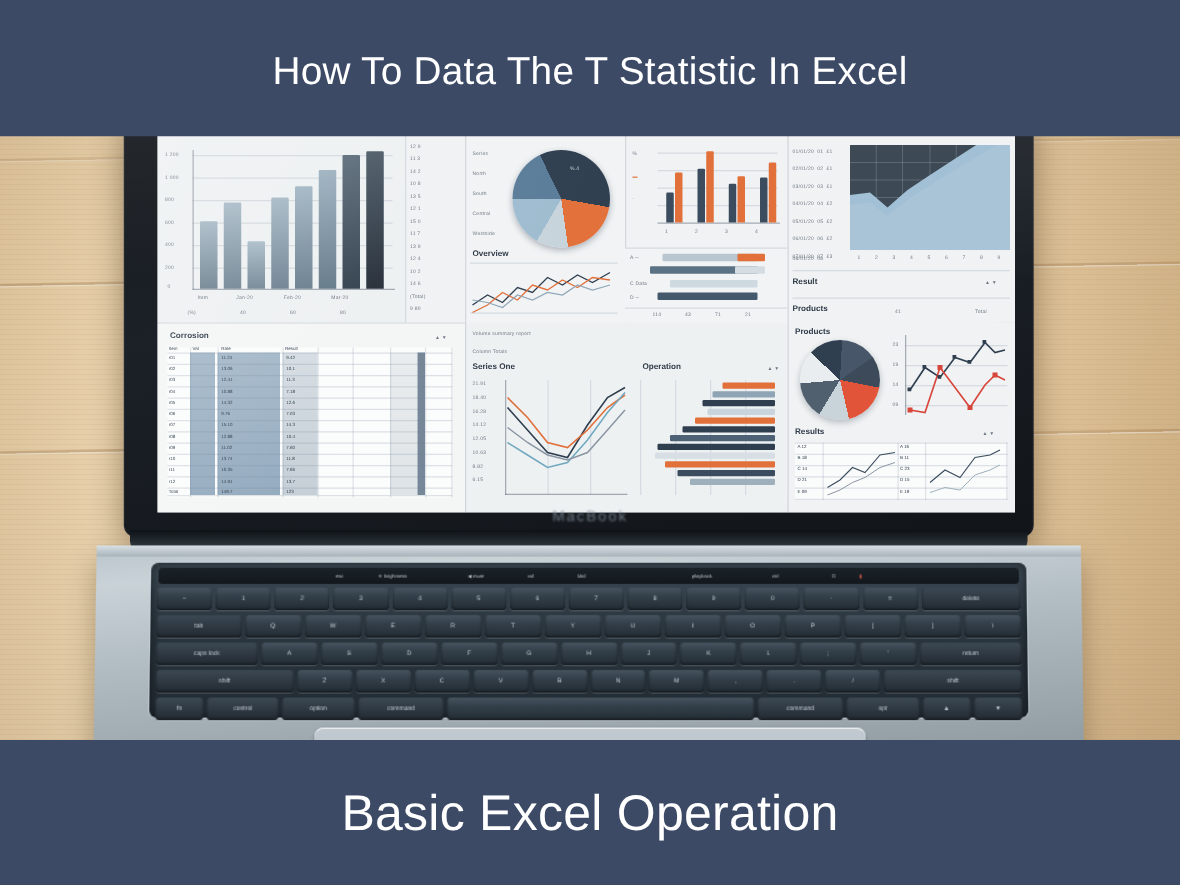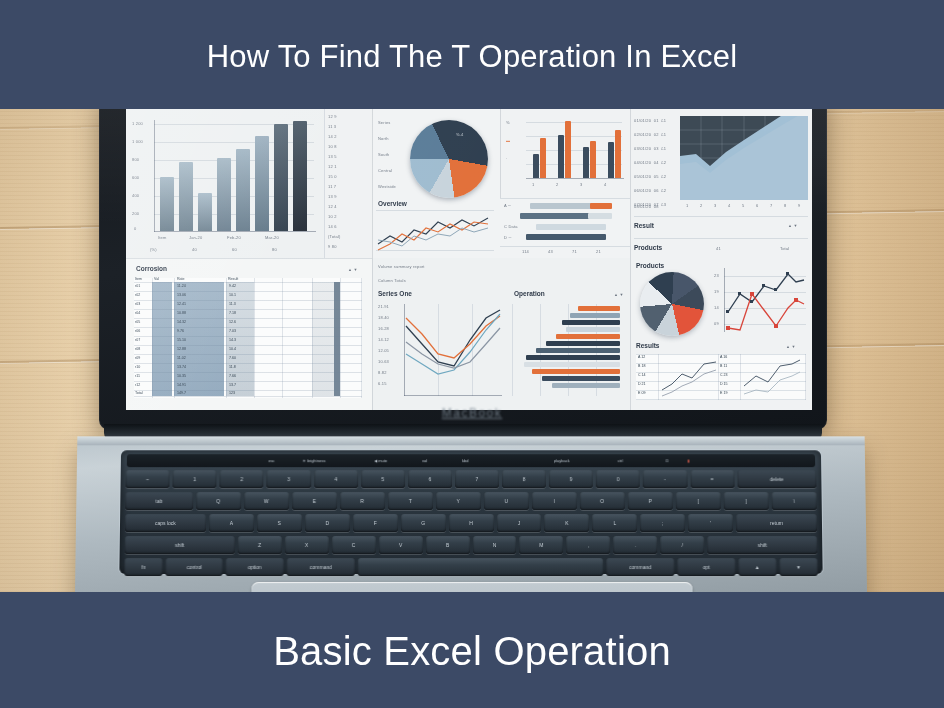--- a/index.html
+++ b/index.html
@@ -108,21 +108,21 @@
 
   
   #hinge {
     position:absolute; left:104px; top:424px; width:718px; height:16px;
     background:linear-gradient(180deg,#0e1216,#222a31 55%,#39434c);
     border-radius:0 0 7px 7px;
   }
   #brand {
     position:absolute; left:0; top:406px; width:944px; text-align:center;
     color:#7f8b96; font-size:12px; letter-spacing:1.5px;
-    filter:blur(0.9px); opacity:.85;text-decoration:underline;
+    filter:blur(0.9px); opacity:.85;
   }
   #base {
     position:absolute; left:76px; top:436px; width:790px; height:178px;
     background:linear-gradient(176deg,#b9c4cb 0%,#c9d2d7 14%,#aeb9c0 46%,#8c979e 100%);
     border-radius:5px 5px 14px 14px;
     box-shadow:0 12px 22px rgba(70,48,22,0.35);
     transform:perspective(900px) rotateX(2deg);
   }
   #base-lip {
     position:absolute; left:0; top:0; width:100%; height:9px;
@@ -687,18 +687,18 @@
           <div class="key dk">▼</div>
         </div>
       </div>
 
       <div id="trackpad"></div>
     </div>
   </div>
 </div>
 
 <div class="banner" id="top-banner">
-  <div class="banner-title" id="top-title">How To Find The T Operation In Excel</div>
+  <div class="banner-title" id="top-title">How To Data The T Statistic In Excel</div>
 </div>
 
 <div class="banner" id="bottom-banner">
   <div class="banner-title" id="bottom-title">Basic Excel Operation</div>
 </div>
 
 </body></html>

